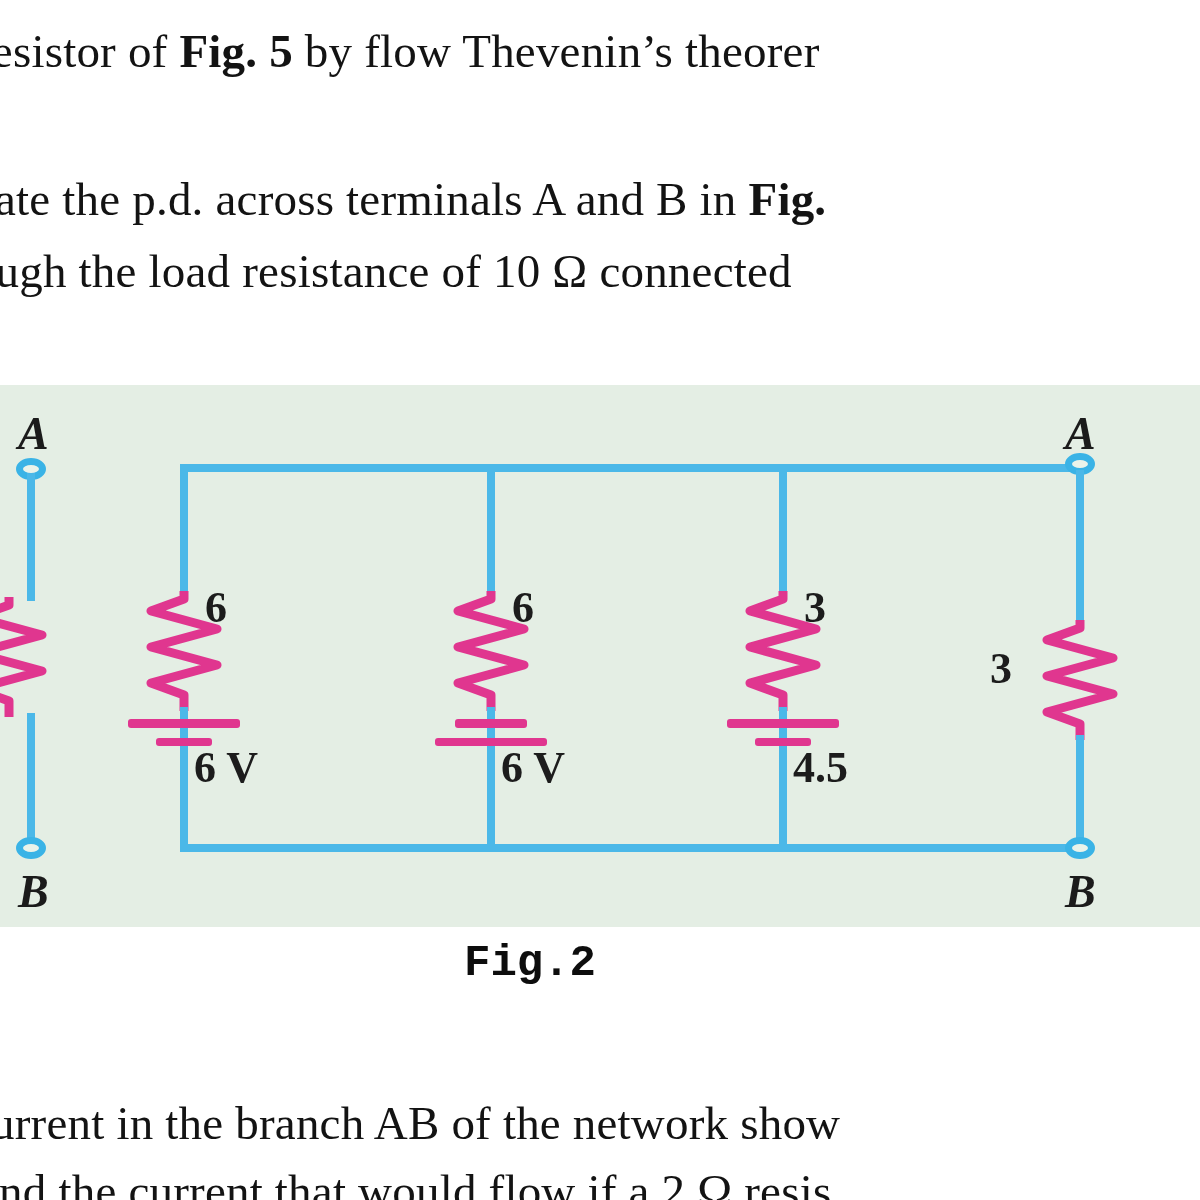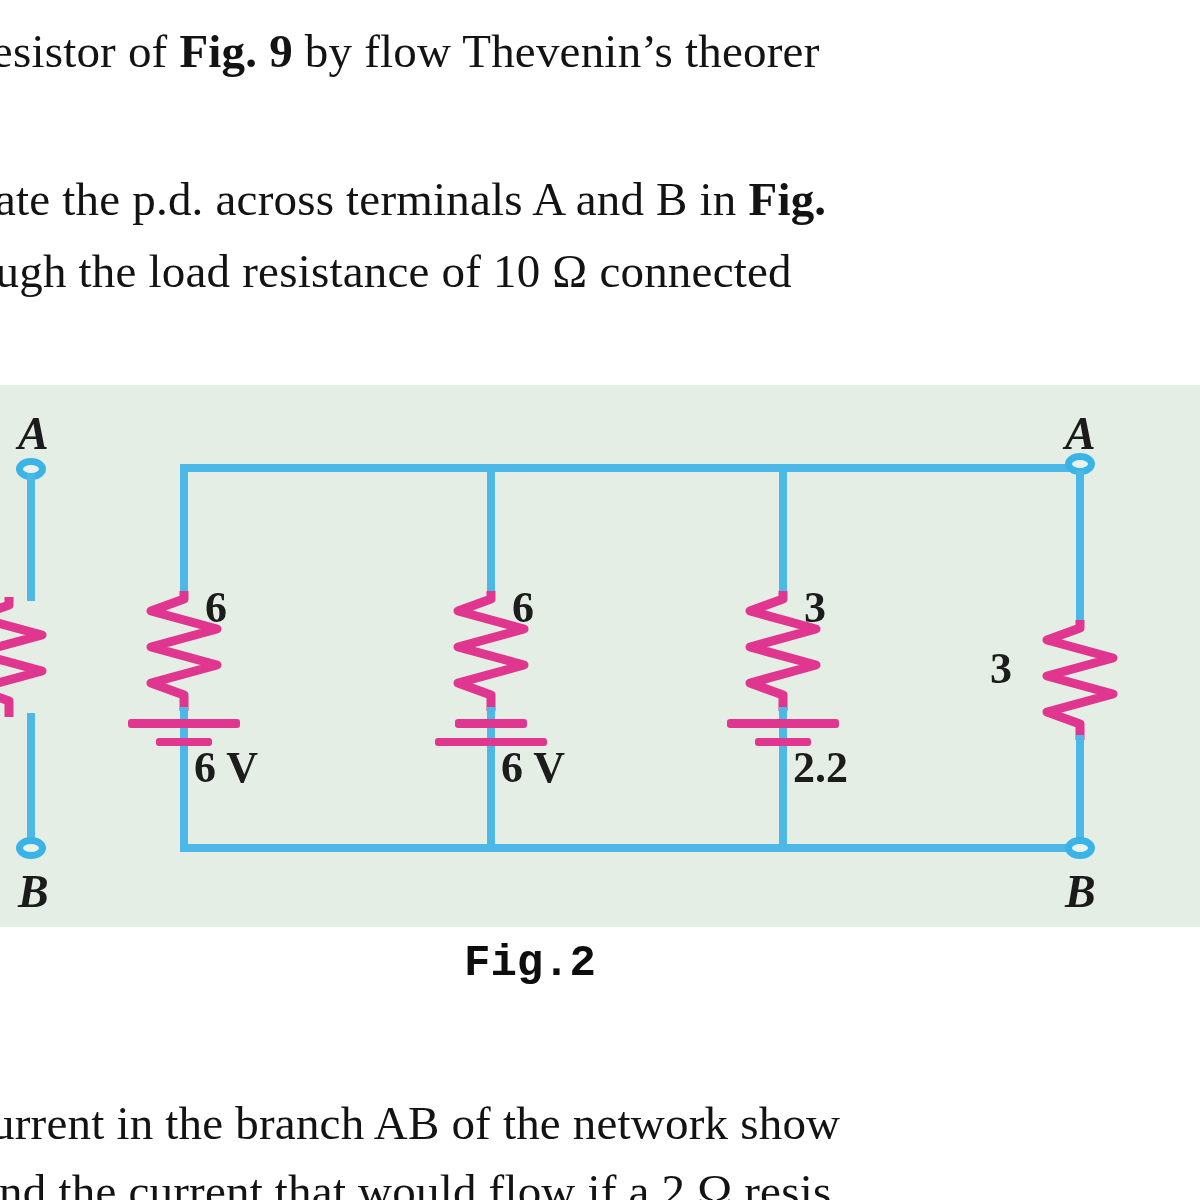--- a/index.html
+++ b/index.html
@@ -88,21 +88,21 @@
 
   
   .battery{position:absolute;}
   .bat-plate{position:absolute;background:#e0368f;border-radius:3px;}
 </style>
 </head>
 <body>
 
 <div class="page">
 
-  <div class="textline" id="line1"><span>resistor of </span><b>Fig. 9</b><span> by flow Thevenin’s theorer</span></div>
+  <div class="textline" id="line1"><span>resistor of </span><b>Fig. 5</b><span> by flow Thevenin’s theorer</span></div>
 
   <div class="textline" id="line2"><span>ulate the p.d. across terminals A and B in </span><b>Fig.</b></div>
 
   <div class="textline" id="line3">rough the load resistance of 10 Ω connected</div>
 
   <div id="figure-panel">
 
     <div class="node-label" style="left:18px;top:22px;">A</div>
     <div class="terminal" style="left:16px;top:73px;"></div>
     <div class="wire wire-v" style="left:27px;top:88px;height:128px;"></div>
@@ -158,21 +158,21 @@
         <polyline points="43,0 43,8 10,20 76,38 10,56 76,74 10,92 43,104 43,120" fill="none" stroke="#e0368f" stroke-width="9" stroke-linecap="round" stroke-linejoin="round"></polyline>
       </svg>
     </div>
     <div class="val-label" style="left:804px;top:197px;">3</div>
     <div class="wire wire-v" style="left:779px;top:322px;height:115px;"></div>
 
     <div class="battery" style="left:727px;top:334px;">
       <div class="bat-plate" style="left:0;top:0;width:112px;height:9px;"></div>
       <div class="bat-plate" style="left:28px;top:19px;width:56px;height:8px;"></div>
     </div>
-    <div class="val-label" style="left:793px;top:357px;">2.2</div>
+    <div class="val-label" style="left:793px;top:357px;">4.5</div>
     <div class="wire wire-v" style="left:779px;top:370px;height:95px;"></div>
 
     <div class="node-label" style="left:1065px;top:22px;">A</div>
     <div class="terminal" style="left:1065px;top:68px;"></div>
     <div class="wire wire-v" style="left:1076px;top:85px;height:155px;"></div>
 
     <div class="resistor" style="left:1037px;top:235px;">
       <svg width="86" height="120" viewBox="0 0 86 120">
         <polyline points="43,0 43,8 10,20 76,38 10,56 76,74 10,92 43,104 43,120" fill="none" stroke="#e0368f" stroke-width="9" stroke-linecap="round" stroke-linejoin="round"></polyline>
       </svg>

